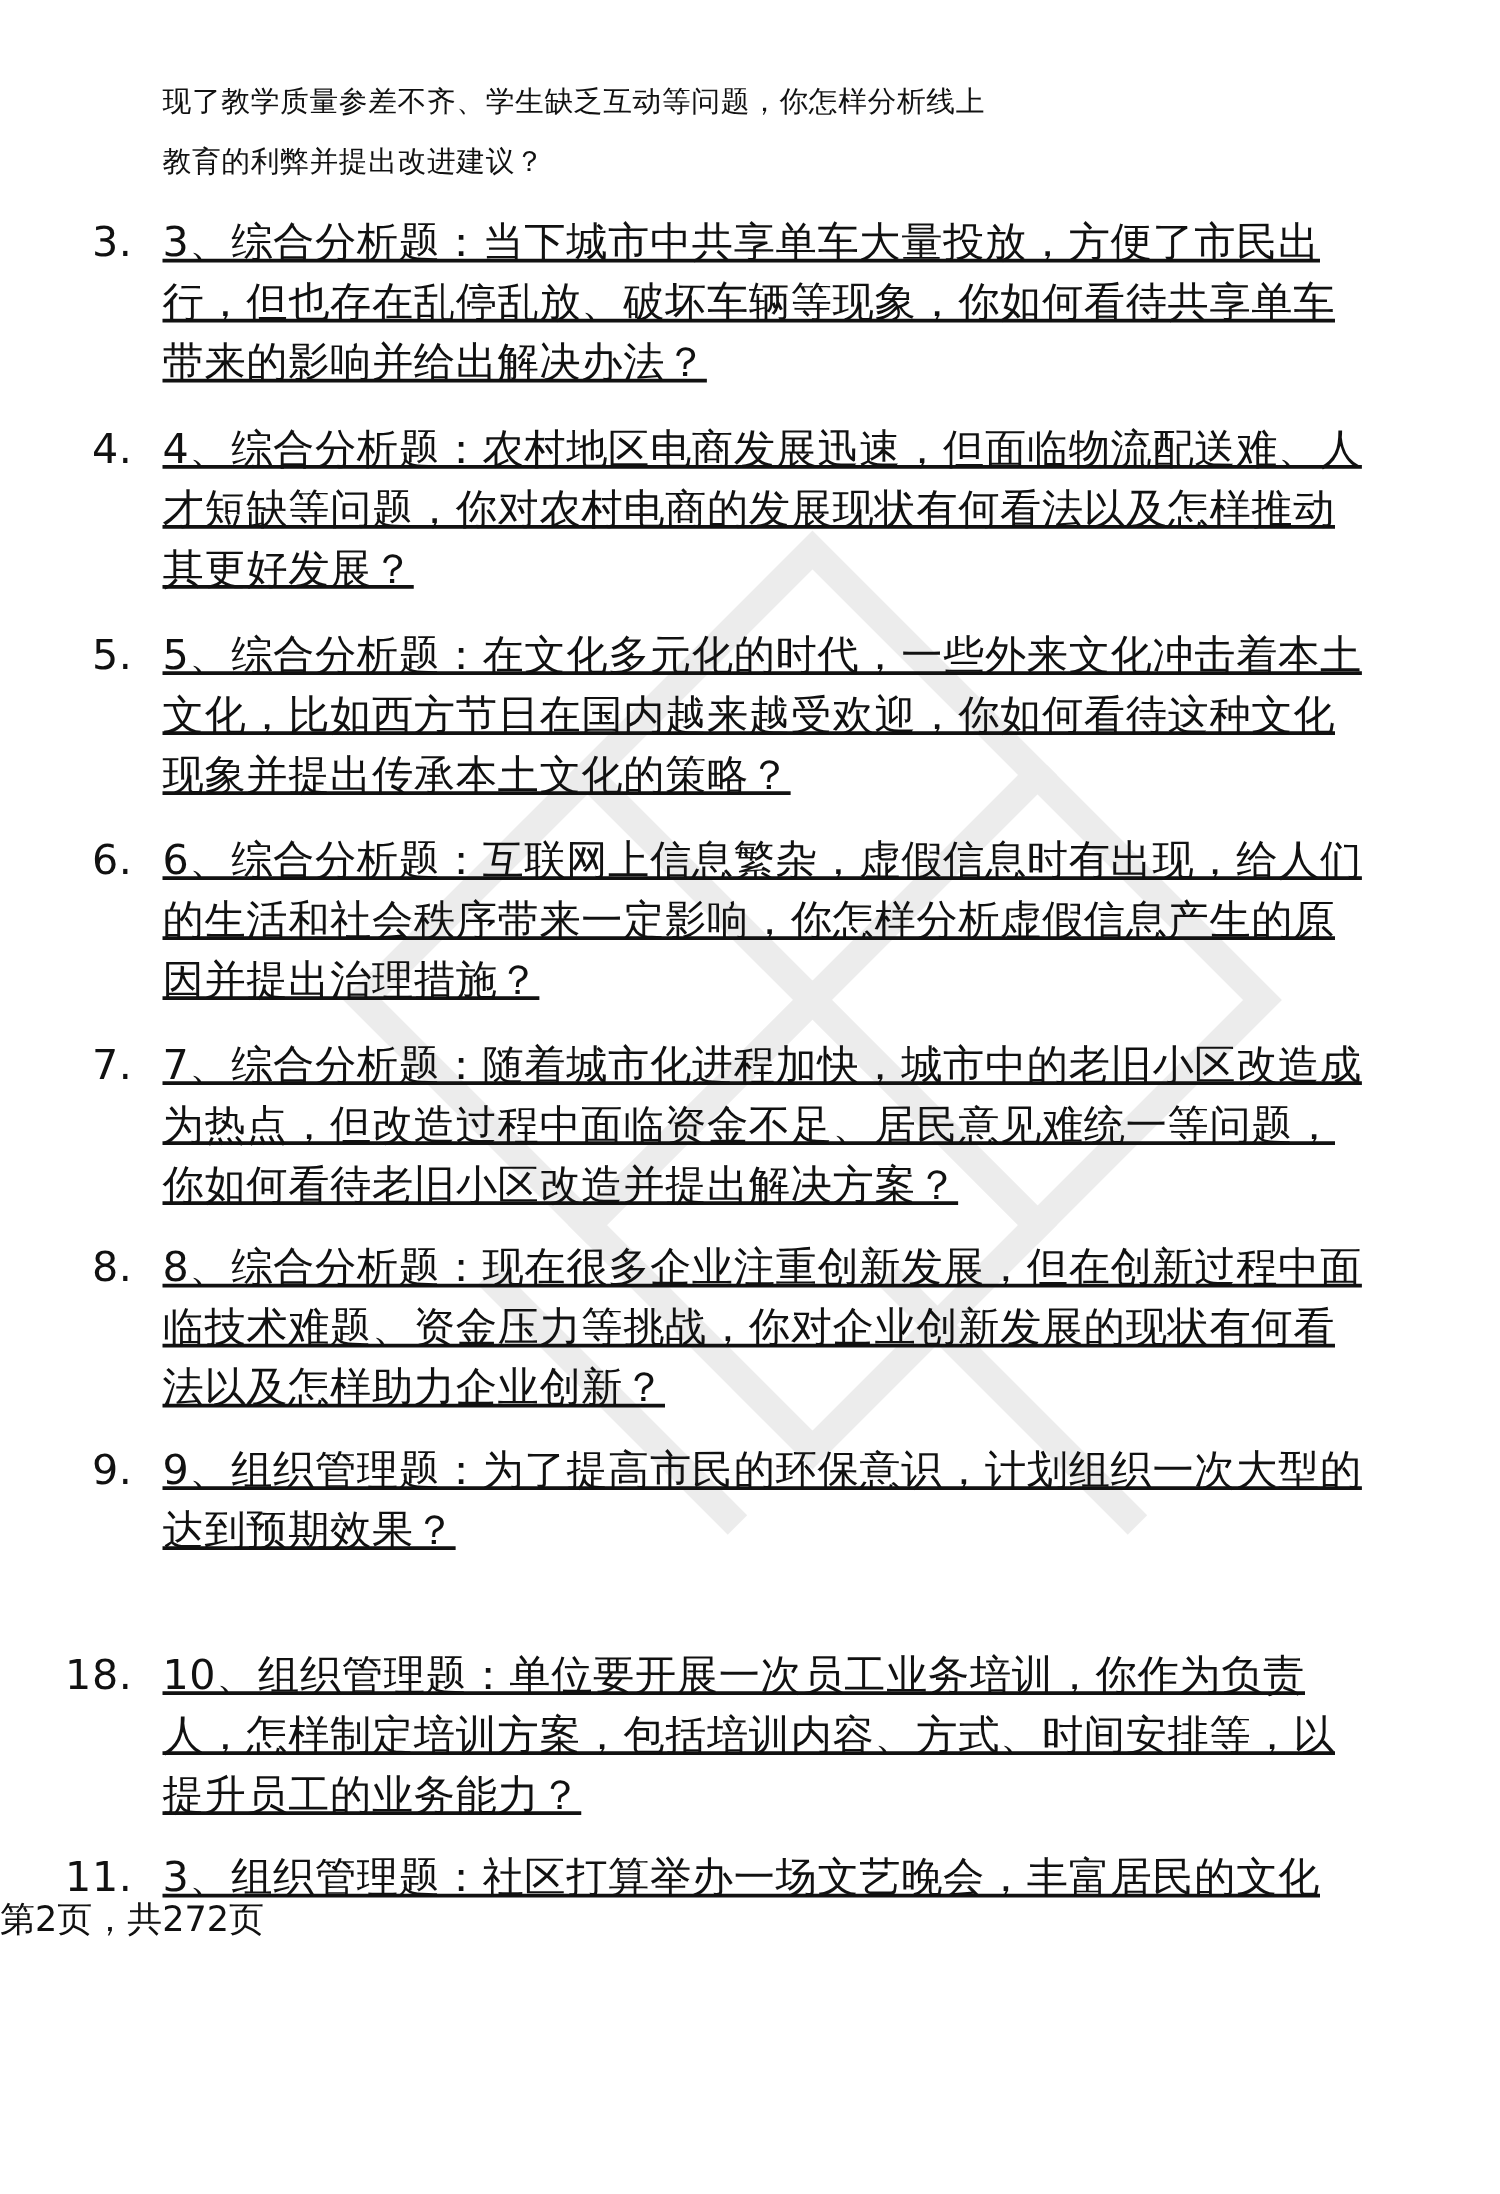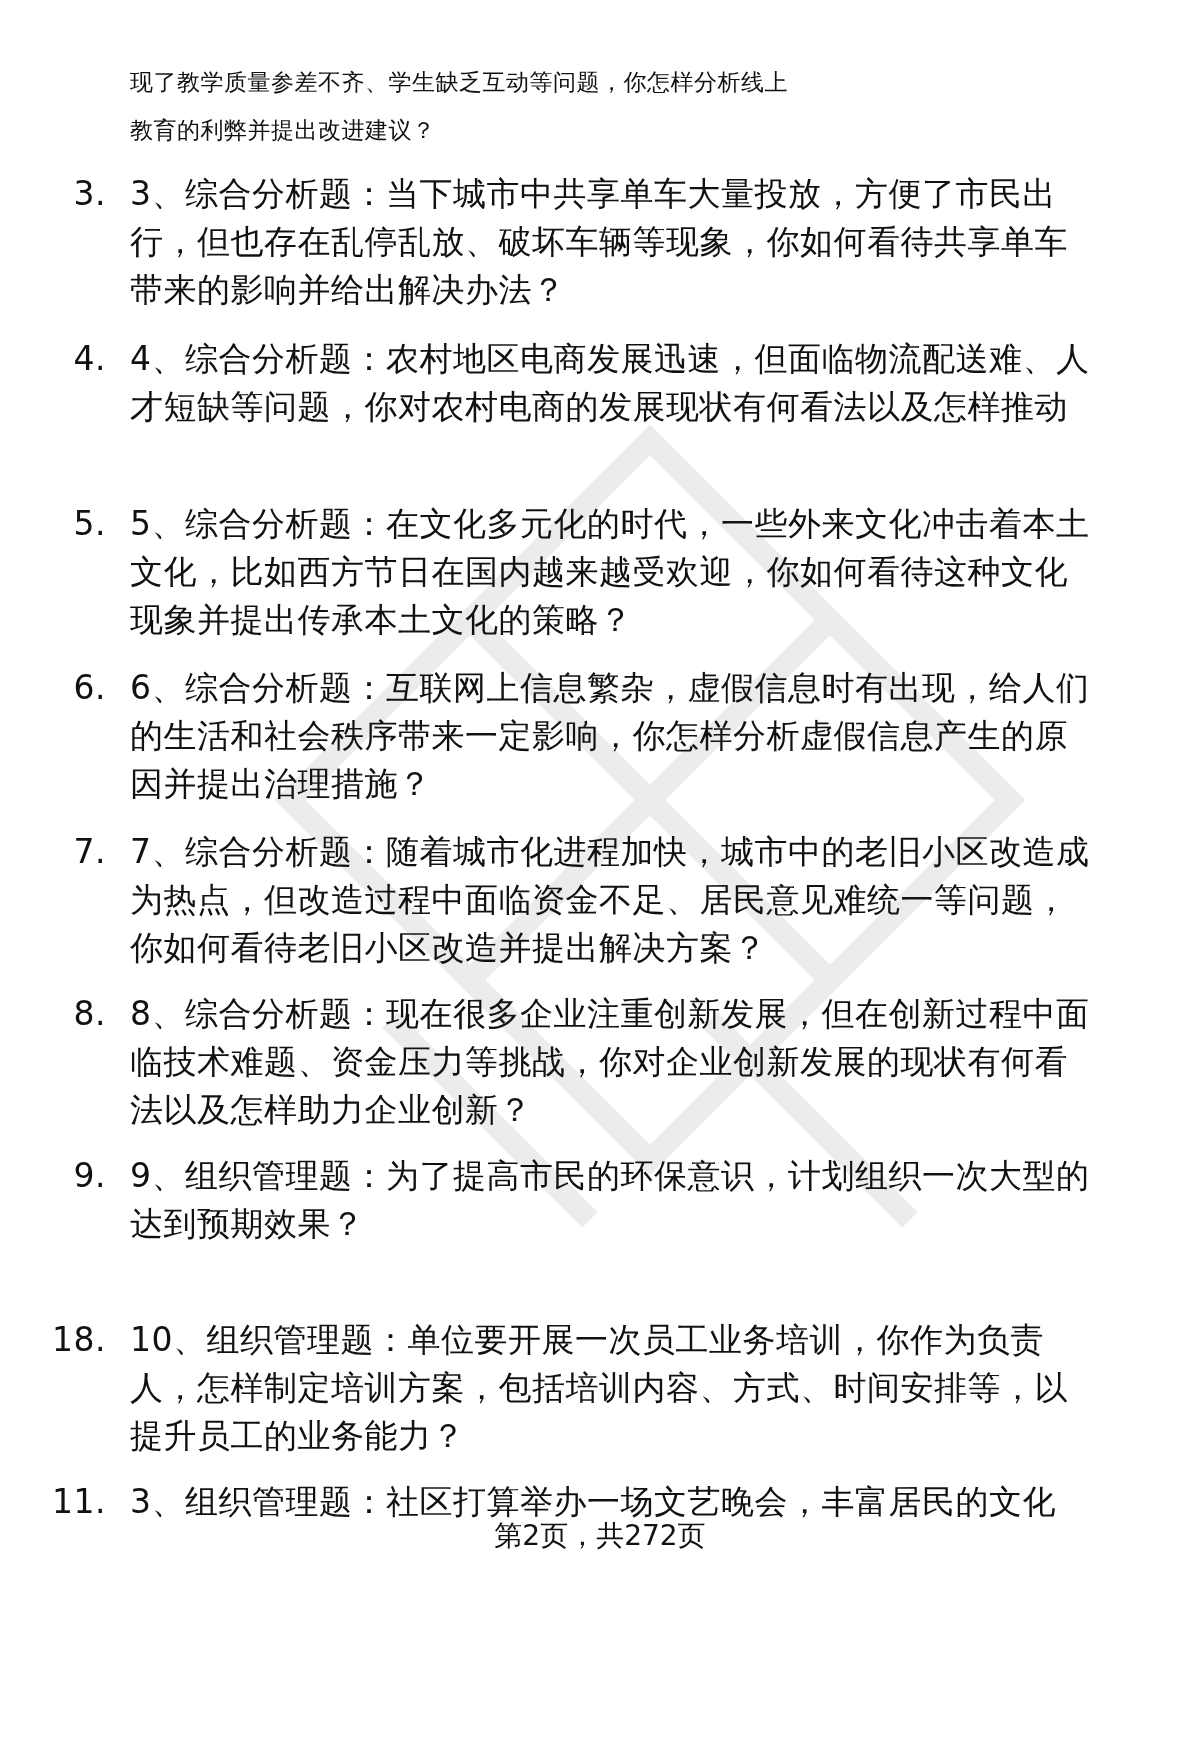--- a/index.html
+++ b/index.html
@@ -15,24 +15,24 @@
   .page { position: absolute; left: 0; top: 0; width: 1200px; }
   .continuation {
     position: absolute; left: 130px; top: 58px; width: 1040px;
     font-size: 23px; line-height: 48px; letter-spacing: 0.5px;
   }
   .item { position: absolute; left: 0; width: 1200px; font-size: 33px; line-height: 48px; letter-spacing: 0.5px; }
   .num {
     position: absolute; left: 40px; width: 66px; text-align: right;
   }
   .text { position: absolute; left: 130px; width: 1040px; }
-  .text span { display: block; white-space: nowrap; }
+  .text span { display: block; white-space: nowrap; text-decoration: underline; }
   .footer {
     position: absolute; left: 0; width: 1200px; top: 1518px;
-    text-align: center; font-size: 28px; line-height: 36px;
+    text-align: left; font-size: 28px; line-height: 36px;
   }
 </style>
 </head>
 <body>
 
 <svg class="watermark" viewBox="0 0 760 820">
   <g fill="none" stroke="#000" stroke-width="22" stroke-linejoin="miter">
     <path d="M380 20 L560 200 L380 380 L200 200 Z"></path>
     <path d="M560 200 L740 380 L560 560 L380 380"></path>
     <path d="M200 200 L20 380 L200 560 L380 380"></path>
@@ -56,20 +56,21 @@
       <span>行，但也存在乱停乱放、破坏车辆等现象，你如何看待共享单车</span>
       <span>带来的影响并给出解决办法？</span>
     </div>
   </div>
 
   <div class="item" style="top:335px">
     <div class="num">4.</div>
     <div class="text">
       <span>4、综合分析题：农村地区电商发展迅速，但面临物流配送难、人</span>
       <span>才短缺等问题，你对农村电商的发展现状有何看法以及怎样推动</span>
+      <span>其更好发展？</span>
     </div>
   </div>
 
   <div class="item" style="top:500px">
     <div class="num">5.</div>
     <div class="text">
       <span>5、综合分析题：在文化多元化的时代，一些外来文化冲击着本土</span>
       <span>文化，比如西方节日在国内越来越受欢迎，你如何看待这种文化</span>
       <span>现象并提出传承本土文化的策略？</span>
     </div>

